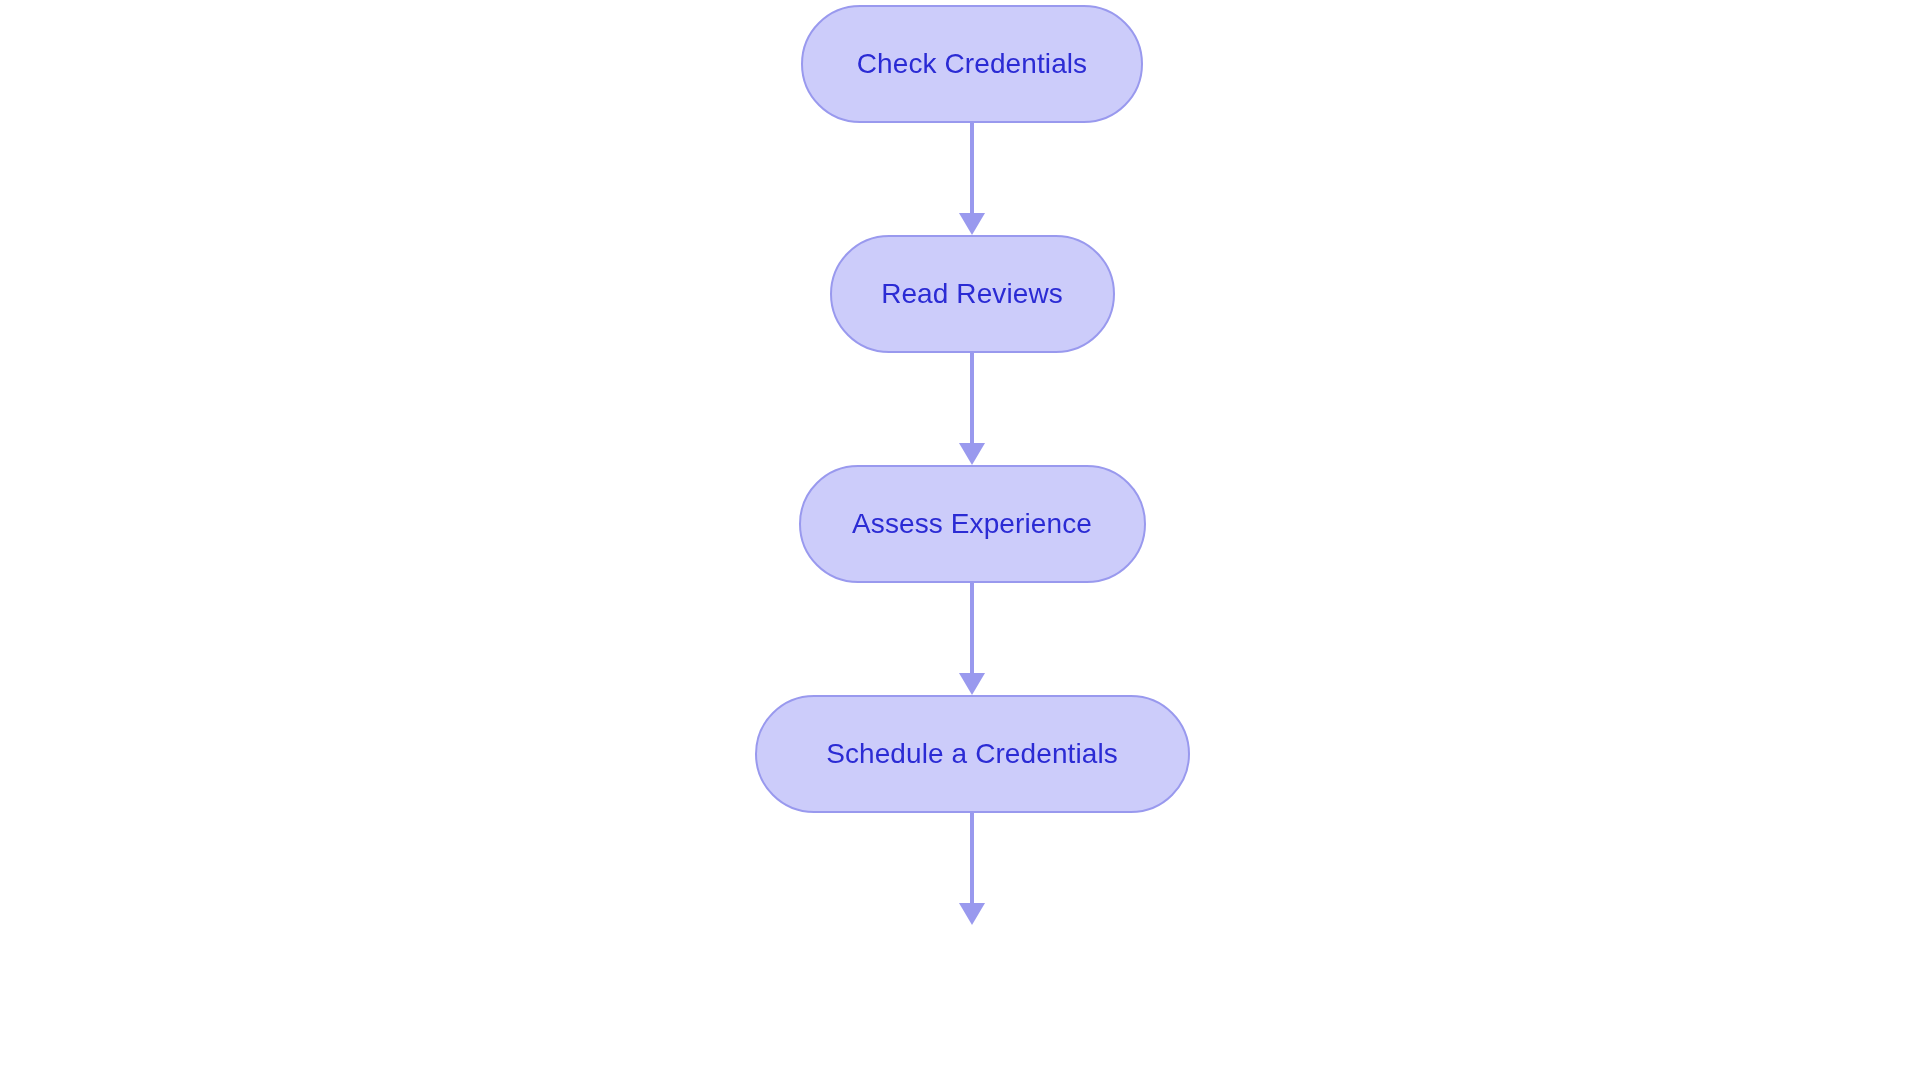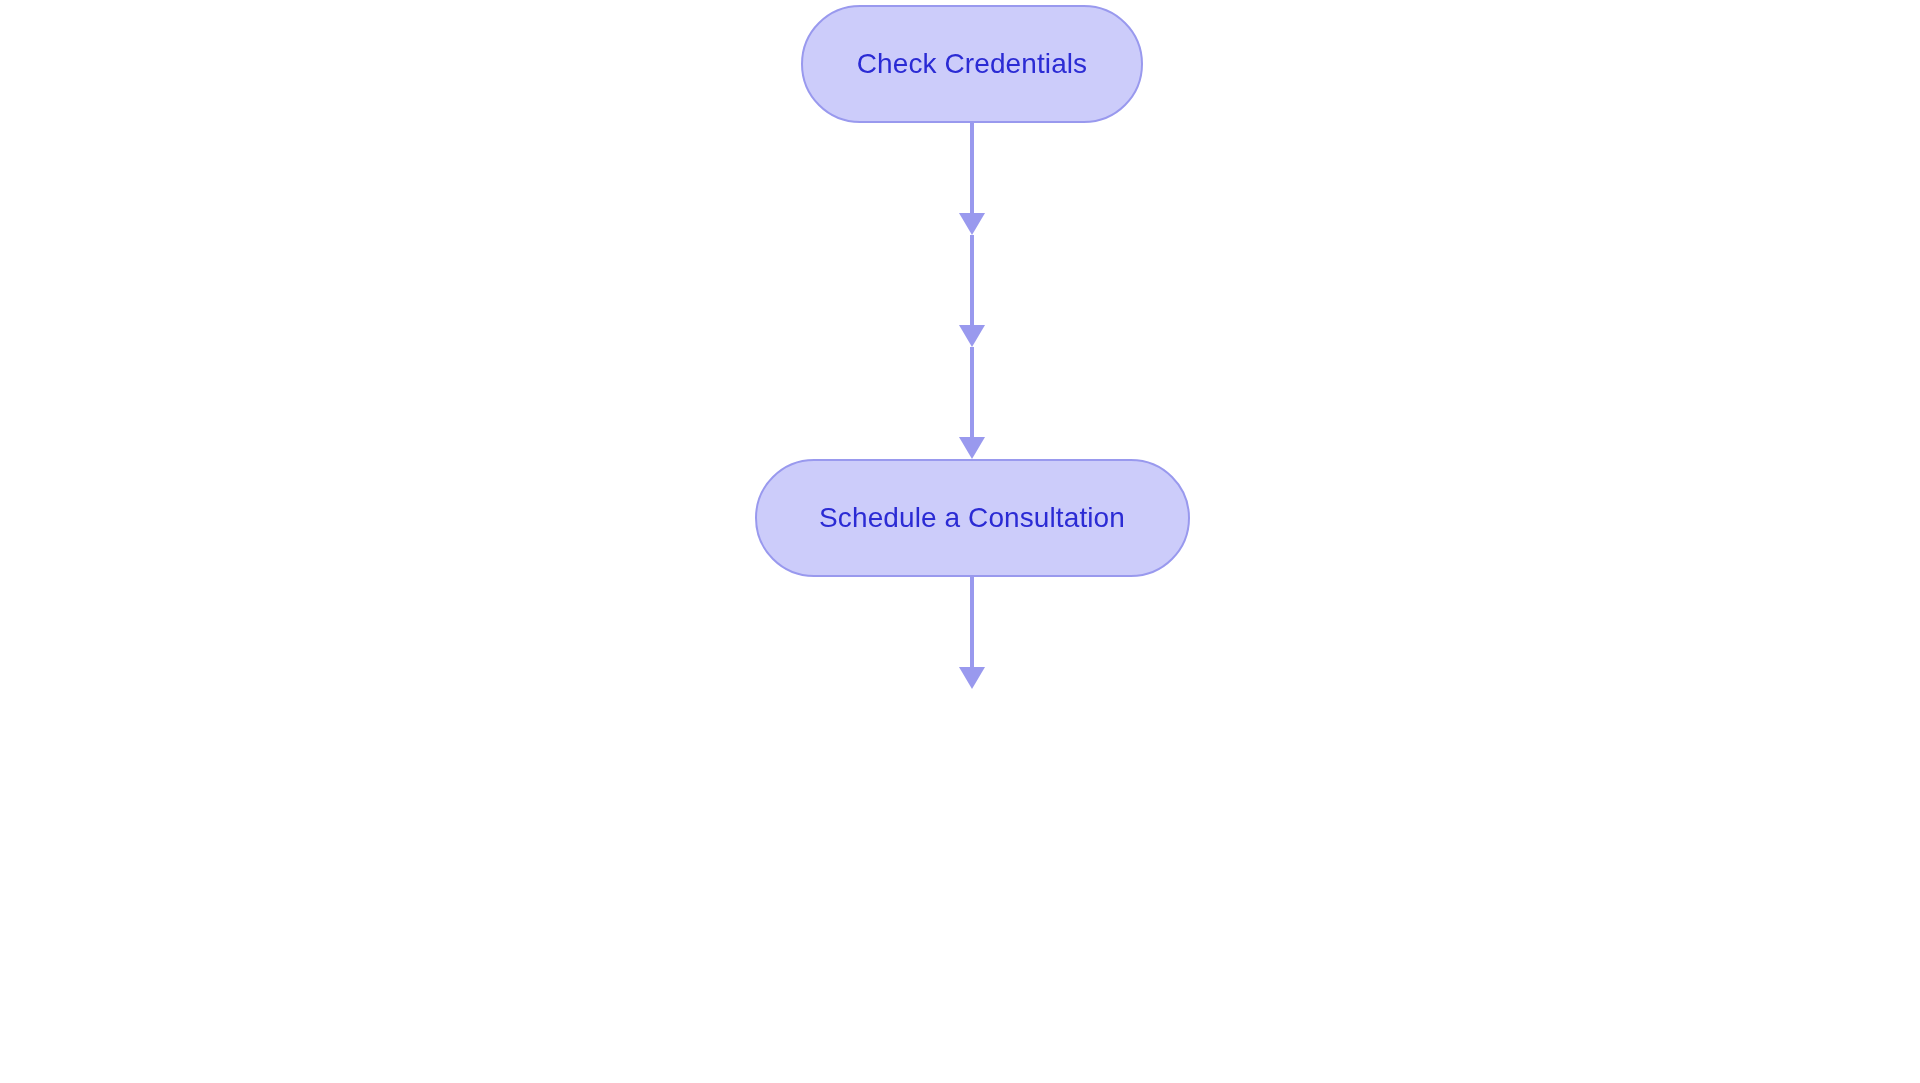--- a/index.html
+++ b/index.html
@@ -103,34 +103,40 @@
 
     <div class="flow-node node-w-1">
       <span class="flow-node-label">Check Credentials</span>
     </div>
 
     <div class="flow-connector">
       <div class="connector-line"></div>
       <div class="connector-arrowhead"></div>
     </div>
 
+    <div class="flow-node node-w-2">
+      <span class="flow-node-label">Read Reviews</span>
+    </div>
 
     <div class="flow-connector">
       <div class="connector-line"></div>
       <div class="connector-arrowhead"></div>
     </div>
 
+    <div class="flow-node node-w-3">
+      <span class="flow-node-label">Assess Experience</span>
+    </div>
 
     <div class="flow-connector">
       <div class="connector-line"></div>
       <div class="connector-arrowhead"></div>
     </div>
 
     <div class="flow-node node-w-4">
-      <span class="flow-node-label">Schedule a Consultation</span>
+      <span class="flow-node-label">Schedule a Credentials</span>
     </div>
 
     <div class="flow-connector">
       <div class="connector-line"></div>
       <div class="connector-arrowhead"></div>
     </div>
 
 
   </div>
 </div>

